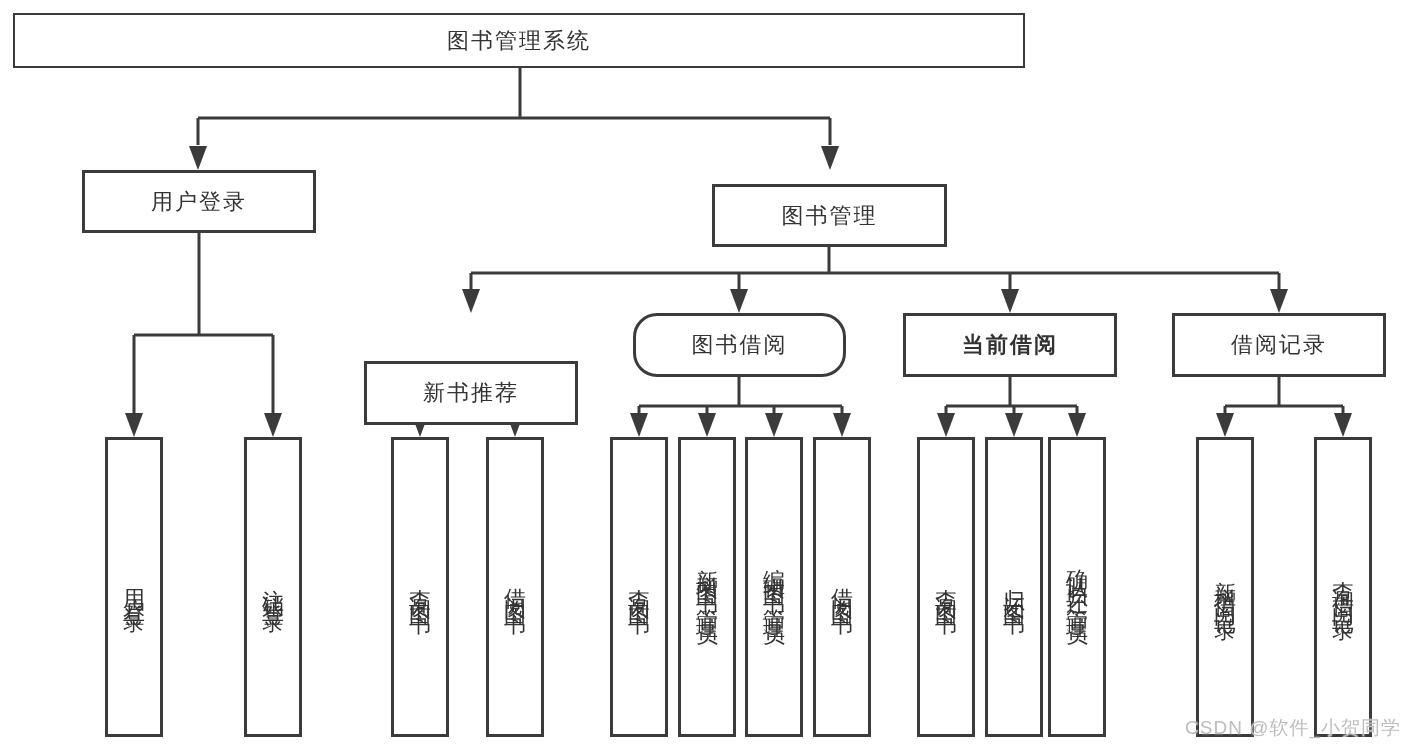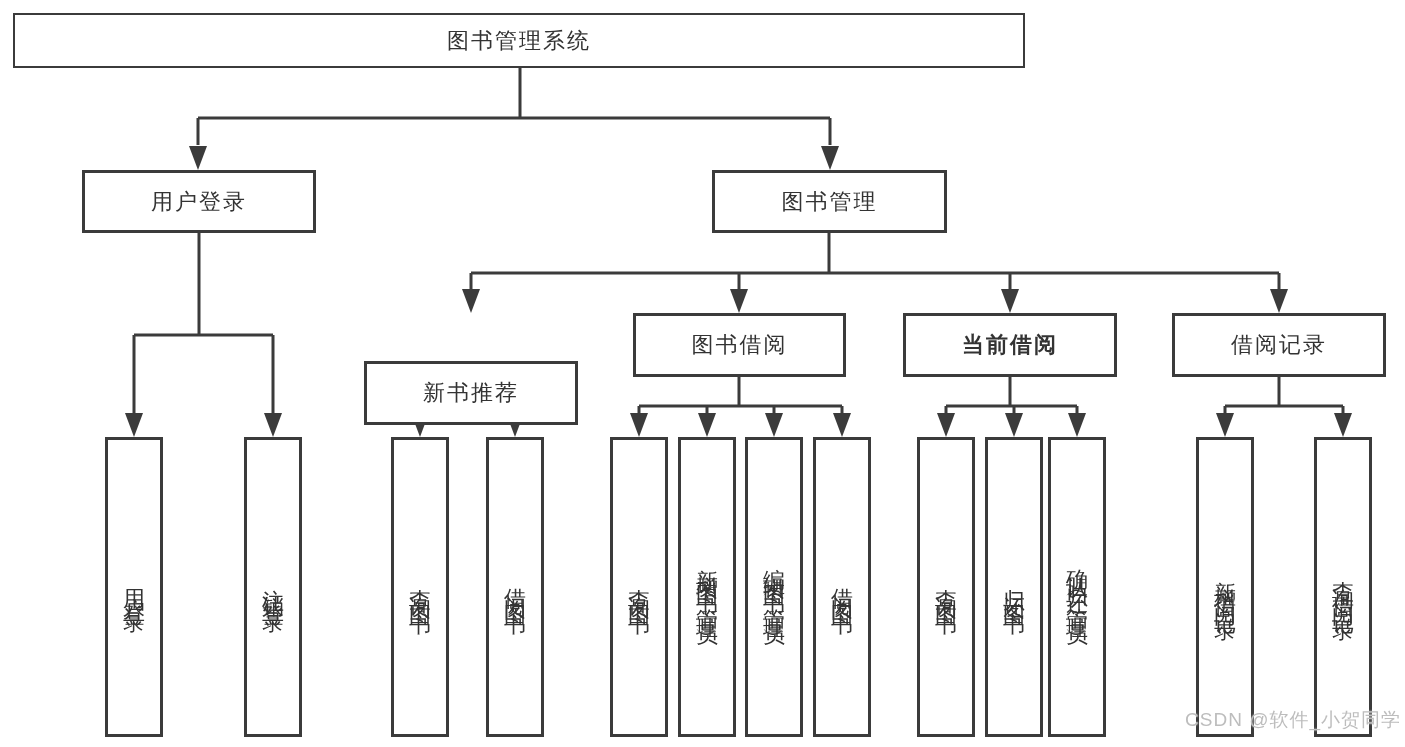--- a/index.html
+++ b/index.html
@@ -42,21 +42,21 @@
     writing-mode: vertical-rl;
     text-orientation: mixed;
     letter-spacing: 8px;
     font-size: 22px;
     line-height: 1;
     white-space: normal;
   }
   #watermark {
     position: absolute;
     right: 4px;
-    bottom: 14px;
+    bottom: 6px;
     color: #bdbdbd;
     font-size: 19px;
     letter-spacing: 1px;
     text-shadow: 0 0 2px #ffffff;
     z-index: 5;
   }
 </style>
 </head>
 <body>
 
@@ -91,24 +91,24 @@
       <polygon points="1005,413 1023,413 1014,437"></polygon>
       <polygon points="1068,413 1086,413 1077,437"></polygon>
       <polygon points="1216,413 1234,413 1225,437"></polygon>
       <polygon points="1334,413 1352,413 1343,437"></polygon>
     </g>
   </svg>
 
   <div class="node root-node" style="left:13px; top:13px; width:1012px; height:55px;">图书管理系统</div>
 
   <div class="node" style="left:82px; top:170px; width:234px; height:63px;">用户登录</div>
-  <div class="node" style="left:712px; top:170px; width:235px; height:63px;">图书管理</div>
+  <div class="node" style="left:712px; top:184px; width:235px; height:63px;">图书管理</div>
 
   <div class="node" style="left:364px; top:313px; width:214px; height:64px;margin-top:48px;">新书推荐</div>
-  <div class="node" style="left:633px; top:313px; width:213px; height:64px;">图书借阅</div>
+  <div class="node" style="left:633px; top:313px; width:213px; height:64px;border-radius:24px;">图书借阅</div>
   <div class="node" style="left:903px; top:313px; width:214px; height:64px;font-weight:bold;">当前借阅</div>
   <div class="node" style="left:1172px; top:313px; width:214px; height:64px;">借阅记录</div>
 
   <div class="node leaf" style="left:105px; top:437px; width:58px; height:300px;">用户登录</div>
   <div class="node leaf" style="left:244px; top:437px; width:58px; height:300px;">注销登录</div>
 
   <div class="node leaf" style="left:391px; top:437px; width:58px; height:300px;">查询图书</div>
   <div class="node leaf" style="left:486px; top:437px; width:58px; height:300px;">借阅图书</div>
 
   <div class="node leaf" style="left:610px; top:437px; width:58px; height:300px;">查询图书</div>

